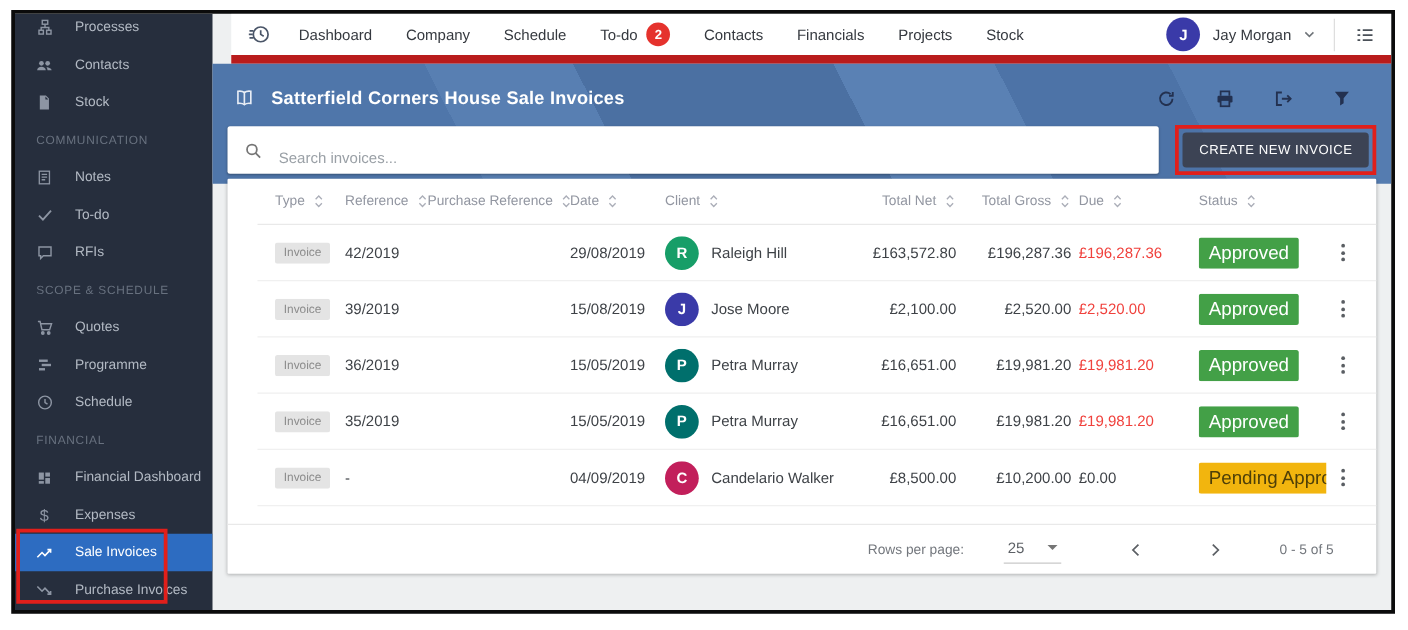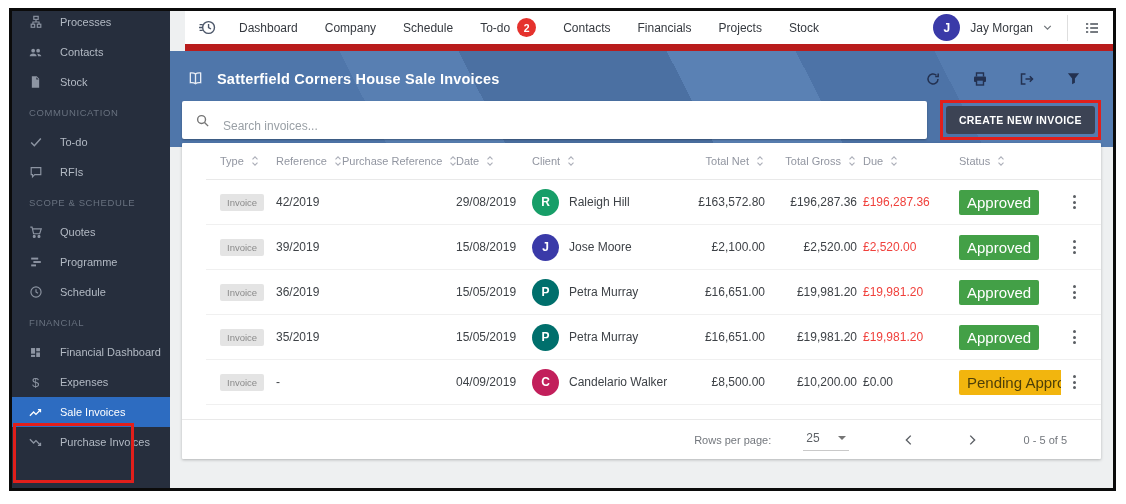--- a/index.html
+++ b/index.html
@@ -53,21 +53,21 @@
   .bact { background:none; border:none; color:#233150; display:flex; cursor:pointer; padding:2px; }
 
   .search-row { display:flex; align-items:center; margin:7px 12px 0 12px; }
   .searchbox { flex:1; height:38px; background:#fff; border-radius:2px;
     box-shadow:0 1px 2px rgba(0,0,0,.3); display:flex; align-items:center; padding:0 13px; gap:13px; }
   .search-ic { color:#757575; display:flex; }
   .searchbox input { border:none; outline:none; flex:1; font-size:12px; color:#333; background:transparent;
     font-family:inherit;margin-top:12px; }
   .searchbox input::placeholder { color:#9aa0a6; }
   .annot-btn { border:3px solid #e11f1b; padding:3px; margin-left:13px; flex:0 0 auto; }
-  .create-btn { background:#3c4354; color:#fff; border:none; font-size:10.5px; font-weight:bold;
+  .create-btn { background:#3c4354; color:#fff; border:none; font-size:10.5px; font-weight:normal;
     letter-spacing:.4px; padding:8px 13px; border-radius:3px; cursor:pointer; font-family:inherit; white-space:nowrap; }
 
   
   .body-area { flex:1; padding:0 12px; }
   .card { position:relative; margin-top:-4px; background:#fff; height:316px;
     box-shadow:0 1px 3px rgba(0,0,0,.25); border-radius:1px; display:flex; flex-direction:column; }
 
   .trow { display:grid;
     grid-template-columns:50px 60px 108px 70px 1fr 92px 86px 90px 102px 26px;
     column-gap:6px; align-items:center; padding:0 8px 0 14px;margin-left:24px; }
@@ -134,20 +134,29 @@
           <svg width="13" height="14" viewBox="0 0 16 16" fill="currentColor">
               <path d="M3.5 1h6l3 3v11h-9zM9 2v3h3z"></path>
             </svg>
         </span>
         <span class="lbl">Stock</span>
       </div>
 
       <div class="sb-head">COMMUNICATION</div>
       <div class="sb-item">
         <span class="ic">
+          <svg width="13" height="14" viewBox="0 0 16 16" fill="none" stroke="currentColor" stroke-width="1.3">
+              <rect x="3" y="1.8" width="10" height="12.4"></rect>
+              <path d="M5.3 5h5.4M5.3 7.6h5.4M5.3 10.2h3.5"></path>
+            </svg>
+        </span>
+        <span class="lbl">Notes</span>
+      </div>
+      <div class="sb-item">
+        <span class="ic">
           <svg width="14" height="14" viewBox="0 0 16 16" fill="none" stroke="currentColor" stroke-width="1.7">
               <path d="M2.5 8.6l3.6 3.6L13.5 4"></path>
             </svg>
         </span>
         <span class="lbl">To-do</span>
       </div>
       <div class="sb-item">
         <span class="ic">
           <svg width="14" height="14" viewBox="0 0 16 16" fill="none" stroke="currentColor" stroke-width="1.3">
               <path d="M2.5 3h11v8h-7l-2.5 2.5V11h-1.5z"></path>

